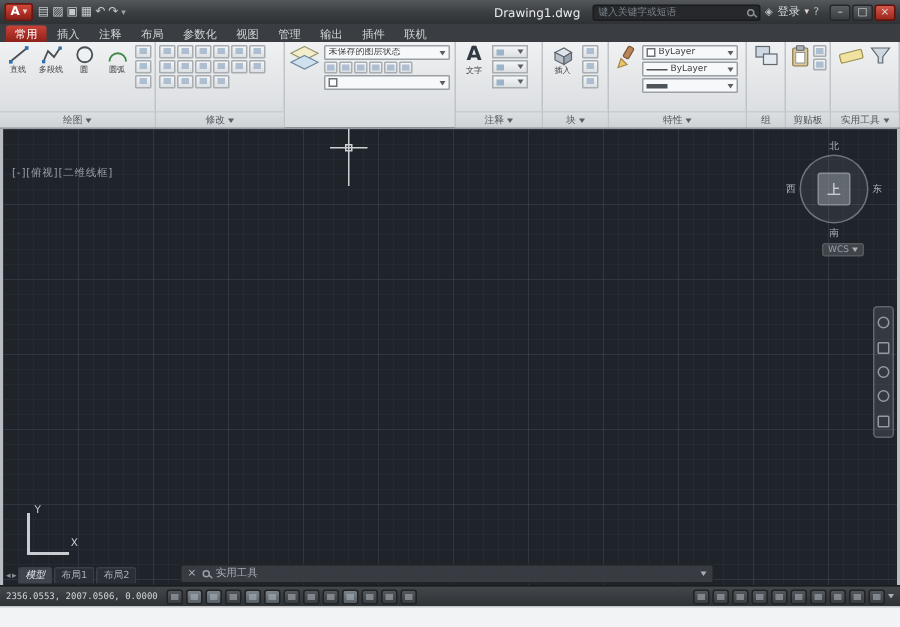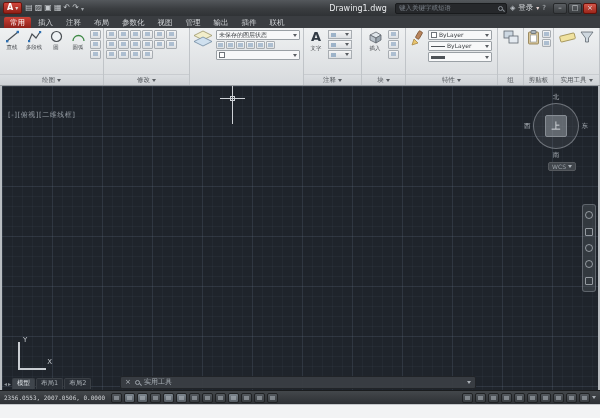--- a/index.html
+++ b/index.html
@@ -92,21 +92,21 @@
   .ucs-ylbl { position:absolute; left:9px; top:0; color:#c9cdd2; font-size:7px; }
   .ucs-xlbl { position:absolute; right:0; bottom:8px; color:#c9cdd2; font-size:7px; }
   .cmdline { position:absolute; left:118px; bottom:1px; width:356px; height:13px; background:rgba(58,62,67,.95); border:1px solid #212428; border-radius:2px; display:flex; align-items:center; padding:0 4px; gap:4px; }
   .cmd-x { color:#aeb4ba; font-size:7px; line-height:1; }
   .cmd-mag { width:5px; height:5px; border:1px solid #9aa1a8; border-radius:50%; position:relative; }
   .cmd-mag::after { content:""; position:absolute; width:3px; height:1px; background:#9aa1a8; transform:rotate(45deg); right:-3px; bottom:-1px; }
   .cmd-prompt { color:#a6adb4; font-size:7px; flex:1; line-height:1; }
   .ltabs { position:absolute; left:2px; bottom:0; height:13px; display:flex; align-items:center; gap:1px; font-size:6.5px; color:#aab0b6; }
   .lt-arrow { color:#8a9096; font-size:6px; line-height:1; }
   .ltab { padding:1px 4px; border:1px solid #3a3f45; border-bottom:none; background:#2a2f36; border-radius:2px 2px 0 0; line-height:1.2; white-space:nowrap; }
-  .ltab.active { background:#3f454c; color:#e4e8ec; }
+  .ltab.active { background:#3f454c; color:#e4e8ec;font-style:italic; }
 
   
   .statusbar { flex:0 0 14px; background:linear-gradient(#43474b,#2e3135); border-top:1px solid #1a1c1e; display:flex; align-items:center; padding:0 4px; gap:2px; }
   .coords { font-family:"DejaVu Sans Mono","Liberation Mono",monospace; font-size:6px; color:#d2d5d8; margin-right:4px; white-space:nowrap; }
   .sbtn { width:11px; height:10px; background:linear-gradient(#53585d,#393d41); border:1px solid #202224; border-radius:2px; flex:0 0 auto; }
   .sbtn::after { content:""; display:block; margin:2px auto 0; width:5px; height:4px; background:#aeb6bd; opacity:.55; }
   .sbtn.on { background:linear-gradient(#7b848c,#565d64); }
   .sb-spacer { flex:1; }
   .bottom-frame { flex:0 0 14px; background:#f2f3f4; border-top:1px solid #c6c9cc; }
 </style>

